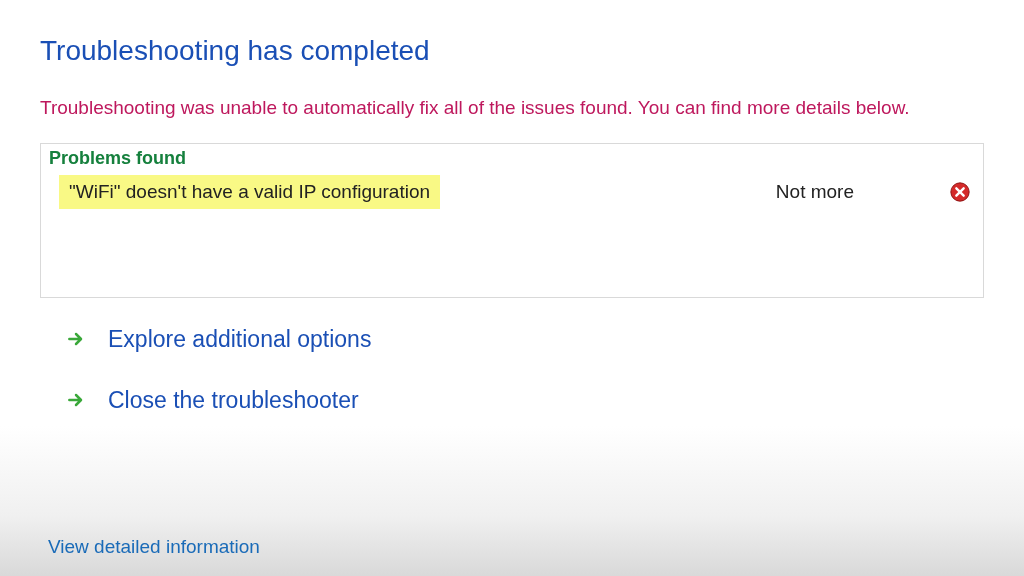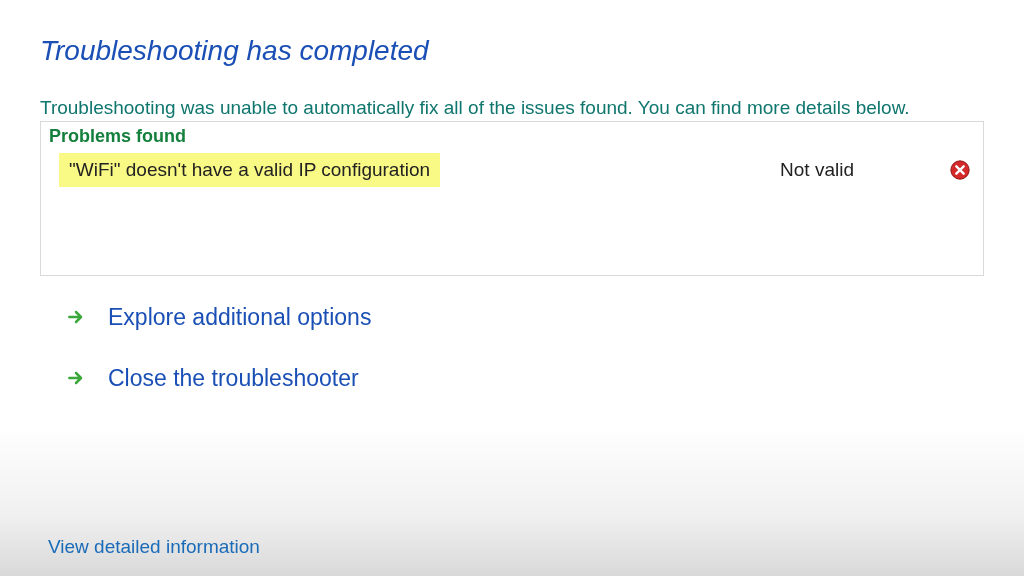--- a/index.html
+++ b/index.html
@@ -12,26 +12,26 @@
       position: relative;
     }
     .container {
       padding: 35px 40px 0 40px;
     }
     .title {
       color: #1a4fb5;
       font-size: 28px;
       font-weight: 400;
       margin-bottom: 28px;
-      font-style: italic;
     }
     .subtitle {
-      color: #0f766e;
+      color: #be185d;
       font-size: 19px;
       line-height: 1.35;
+      margin-bottom: 22px;
       max-width: 940px;
     }
     .problems-box {
       border: 1px solid #d9d9d9;
       background: #fff;
       min-height: 155px;
     }
     .problems-header {
       font-weight: 700;
       font-size: 18px;
@@ -103,21 +103,21 @@
 
 <div class="container">
   <h1 class="title">Troubleshooting has completed</h1>
   <p class="subtitle">Troubleshooting was unable to automatically fix all of the issues found. You can find more details below.</p>
 
   <div class="problems-box">
     <div class="problems-header">Problems found</div>
     <div class="problem-row">
       <span class="problem-text">"WiFi" doesn't have a valid IP configuration</span>
       <span class="spacer"></span>
-      <span class="status-text">Not valid</span>
+      <span class="status-text">Not more</span>
       <svg class="error-icon" viewBox="0 0 24 24">
         <circle cx="12" cy="12" r="10" fill="#d42a2a" stroke="#8a0f0f" stroke-width="1"></circle>
         <path d="M8 8 L16 16 M16 8 L8 16" stroke="#ffffff" stroke-width="2.6" stroke-linecap="round"></path>
       </svg>
     </div>
   </div>
 
   <div class="actions">
     <div class="action-link">
       <svg class="arrow-icon" viewBox="0 0 24 24">

